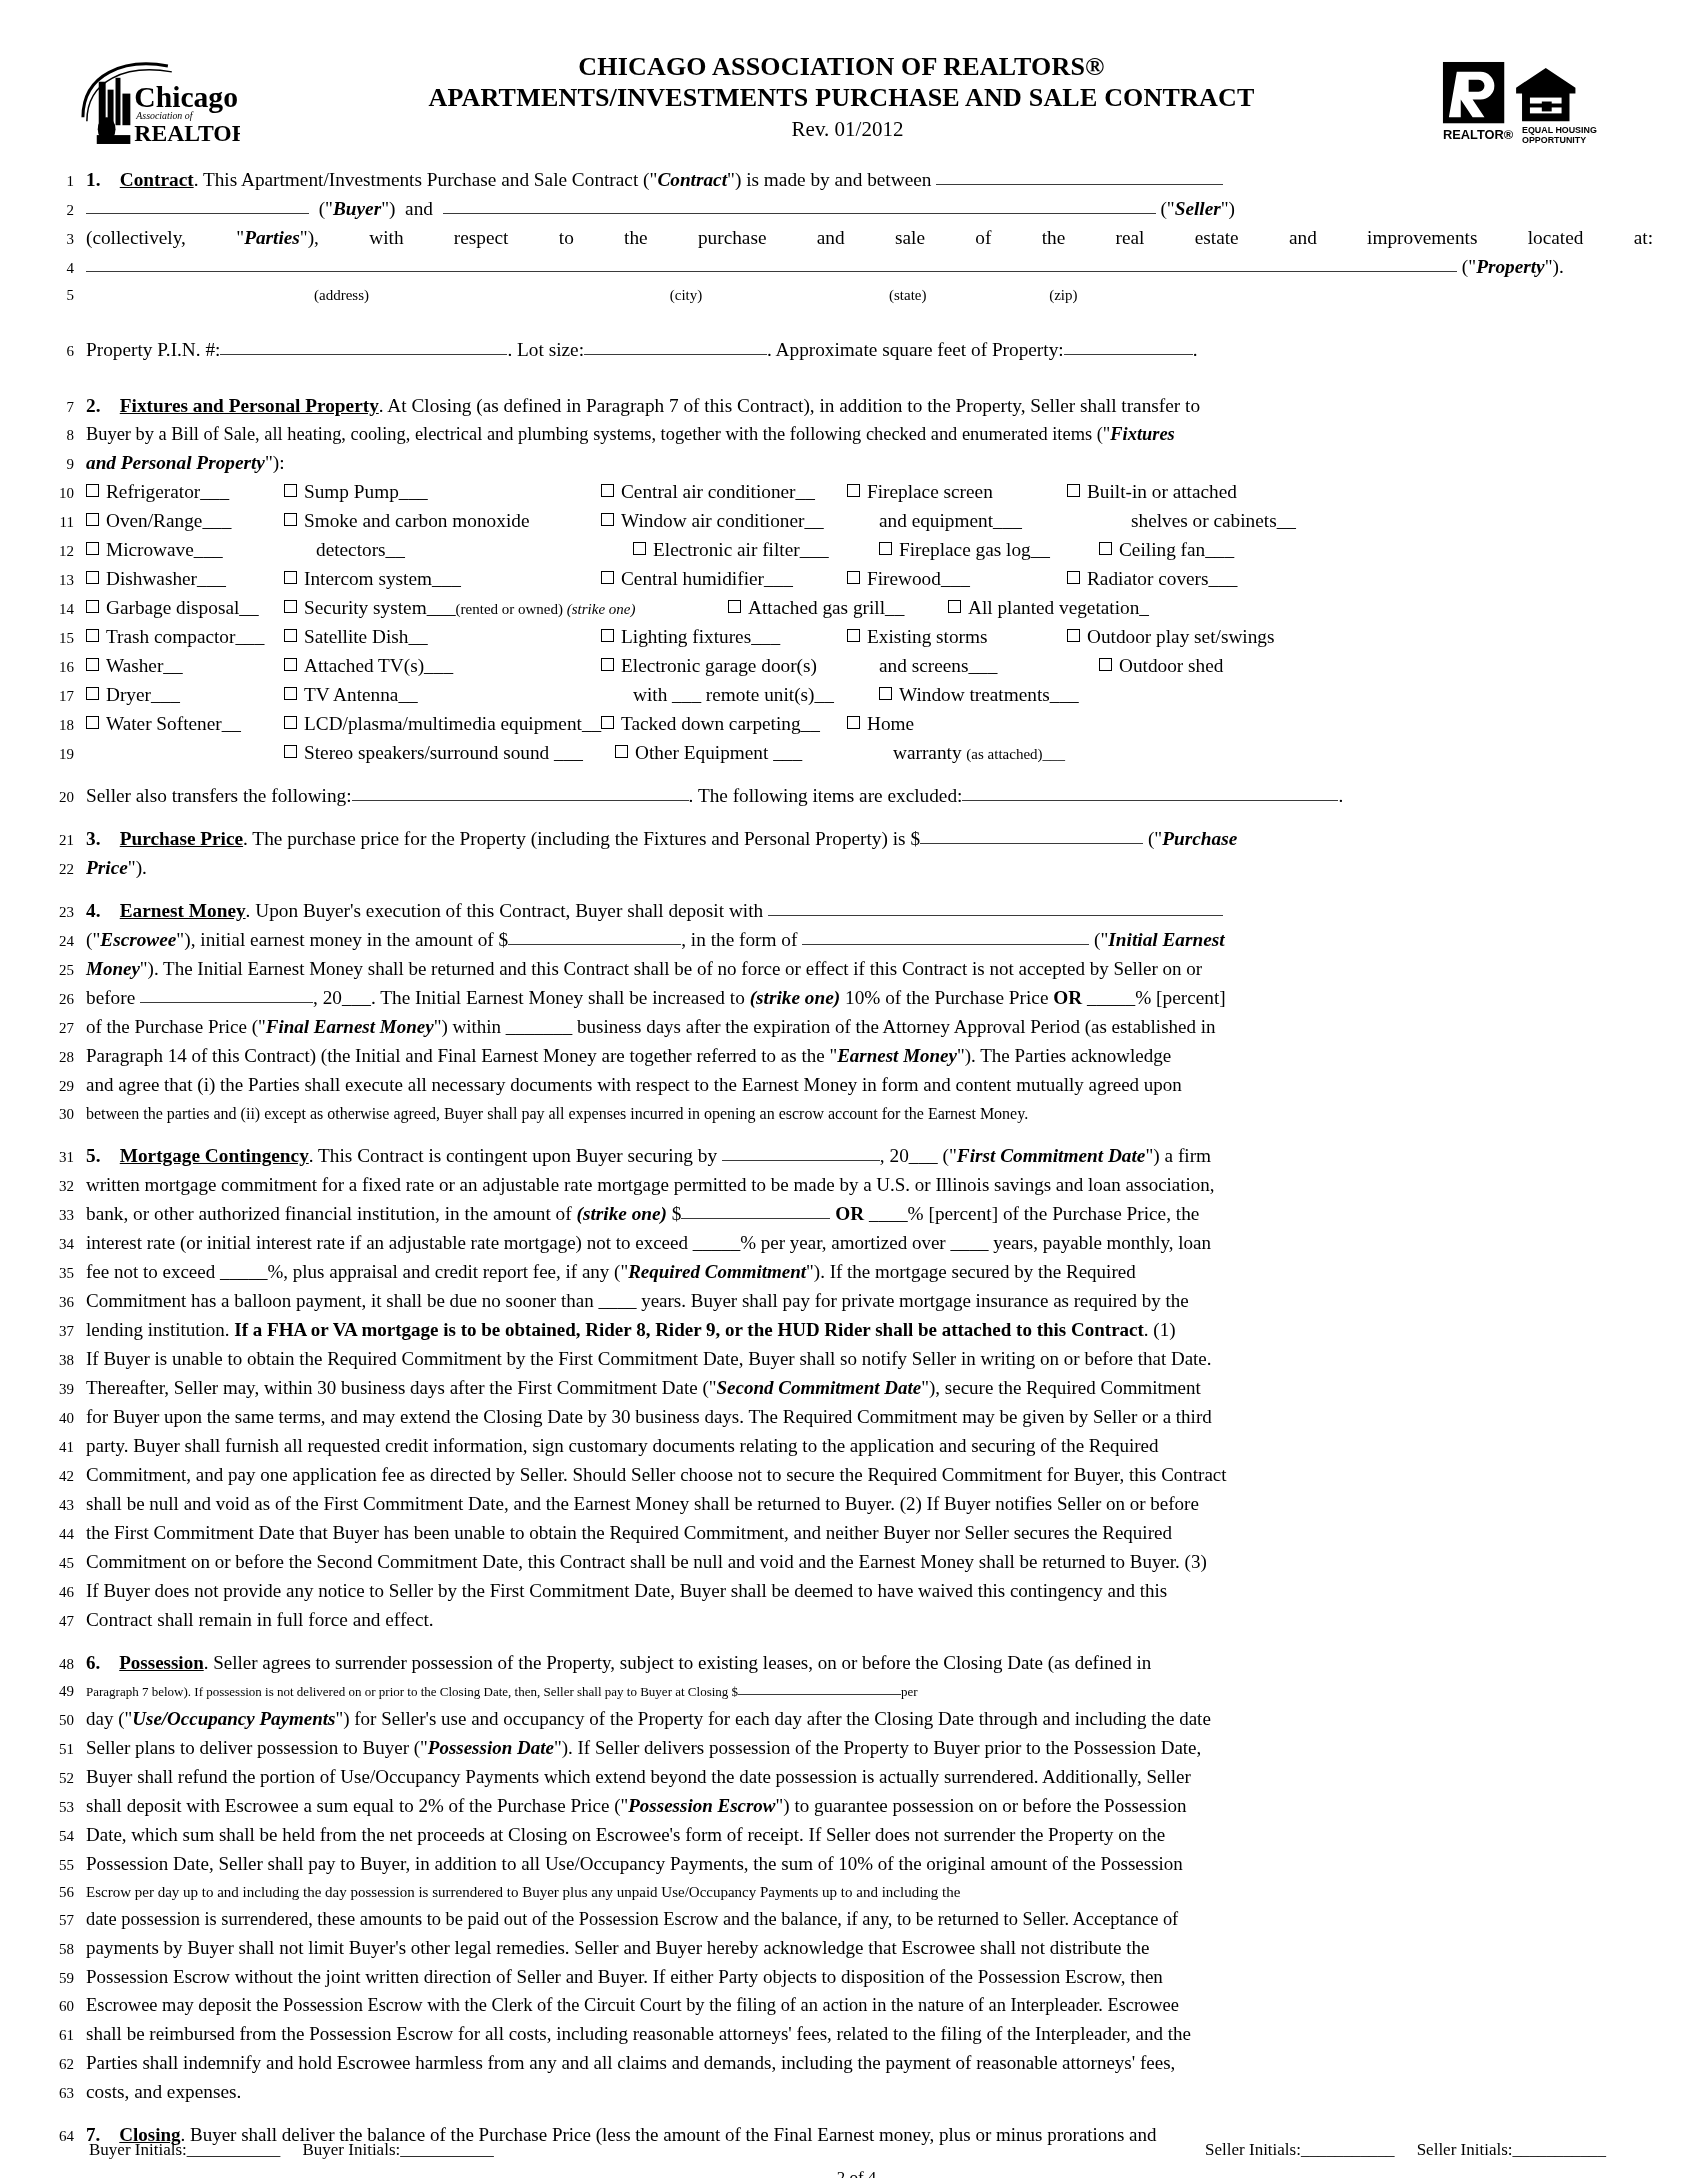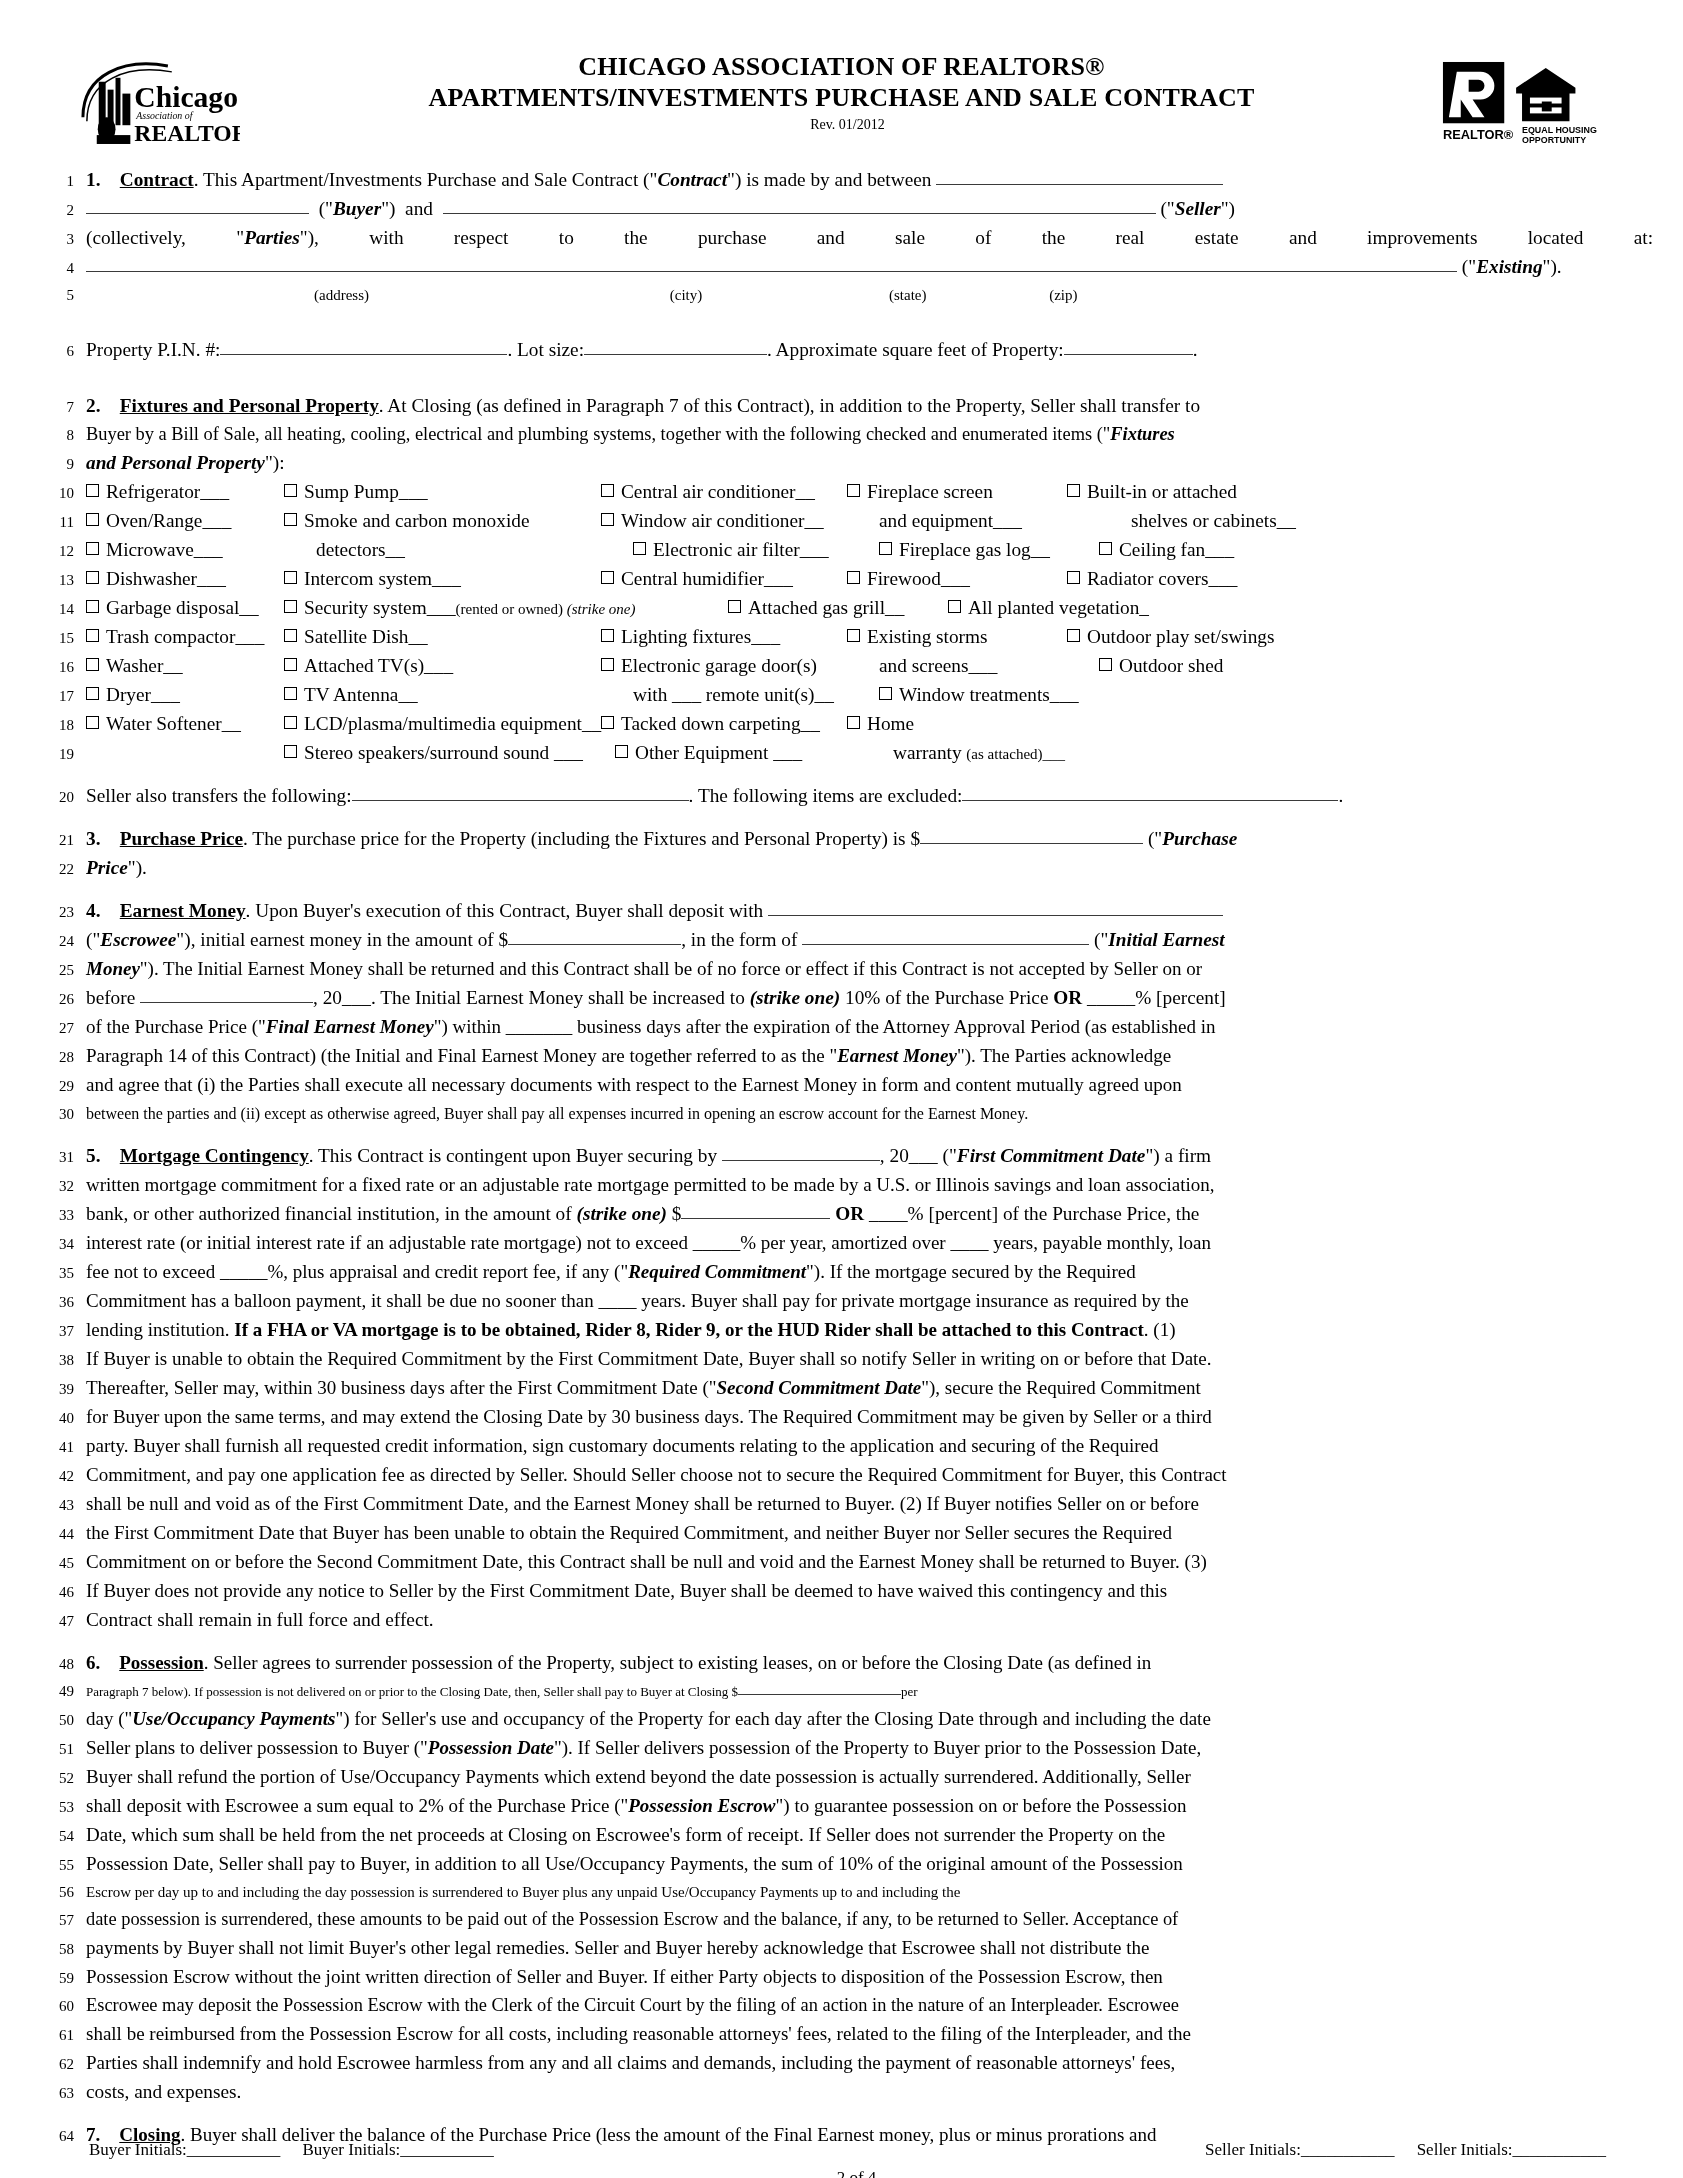--- a/index.html
+++ b/index.html
@@ -39,21 +39,21 @@
     letter-spacing: 0.2px;
     line-height: 1.18;
   }
   .title-line2 {
     font-size: 26px;
     font-weight: bold;
     letter-spacing: 0.2px;
     line-height: 1.18;
   }
   .title-rev {
-    font-size: 14px;
+    font-size: 21px;
     margin-top: 4px;
     padding-left: 12px;
   }
 
   
   .logo-chicago {
     position: absolute;
     left: 77px;
     top: 18px;
     width: 163px;
@@ -246,21 +246,21 @@
         <span class="w">estate</span>
         <span class="w">and</span>
         <span class="w">improvements</span>
         <span class="w">located</span>
         <span class="w">at:</span>
       </span>
     </div>
 
     <div class="ln">
       <span class="lnum">4</span>
-      <span class="ltxt"><span class="blank" style="width:1371px"></span>&nbsp;("<span class="bi">Existing</span>").</span>
+      <span class="ltxt"><span class="blank" style="width:1371px"></span>&nbsp;("<span class="bi">Property</span>").</span>
     </div>
 
     <div class="ln">
       <span class="lnum">5</span>
       <span class="ltxt" style="font-size:15px;">
         <span style="display:inline-block;width:228px;"></span><span>(address)</span>
         <span style="display:inline-block;width:297px;"></span><span>(city)</span>
         <span style="display:inline-block;width:183px;"></span><span>(state)</span>
         <span style="display:inline-block;width:119px;"></span><span>(zip)</span>
       </span>

